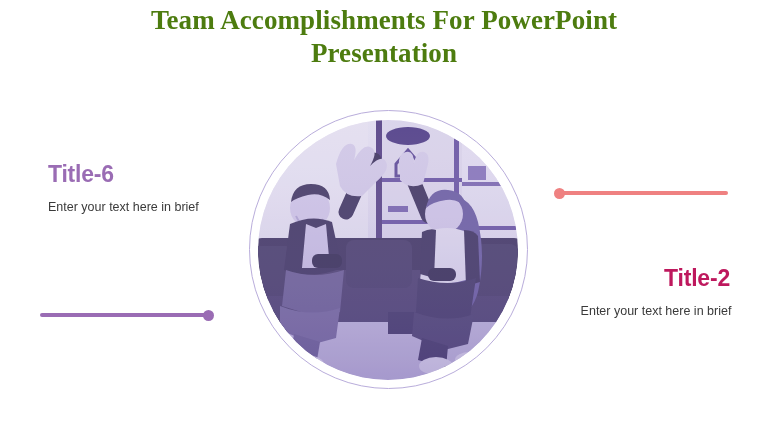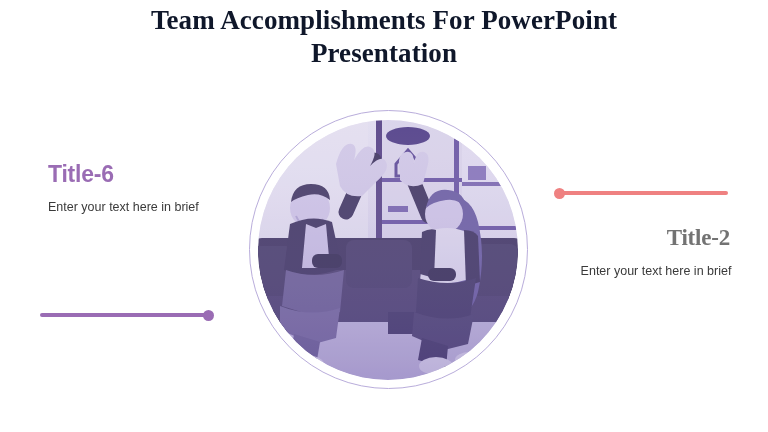--- a/index.html
+++ b/index.html
@@ -25,21 +25,21 @@
   .slide-title {
     position: absolute;
     left: 84px;
     top: 4px;
     width: 600px;
     text-align: center;
     font-family: "Liberation Serif", serif;
     font-weight: bold;
     font-size: 27px;
     line-height: 33px;
-    color: #0f172a;
+    color: #4d7c0f;
     letter-spacing: 0.1px;
   }
 
   
   .image-ring {
     position: absolute;
     left: 249px;
     top: 110px;
     width: 279px;
     height: 279px;
@@ -127,27 +127,28 @@
   }
 
   .right-block {
     position: absolute;
     left: 500px;
     top: 224px;
     width: 252px;
     text-align: right;
   }
   .title-2 {
-    font-family: Liberation Serif, serif;
+    font-family: Liberation Sans, sans-serif;
     font-weight: bold;
     font-size: 23px;
     line-height: 28px;
-    color: #737373;
+    color: #be185d;
     letter-spacing: -0.2px;
     padding-right: 22px;
+    margin-top: 40px;
   }
   .desc-right {
     margin-top: 11px;
     font-size: 12.5px;
     line-height: 17px;
     color: #3a3a3a;
     text-align: center;
     padding-left: 60px;
   }
 </style>

